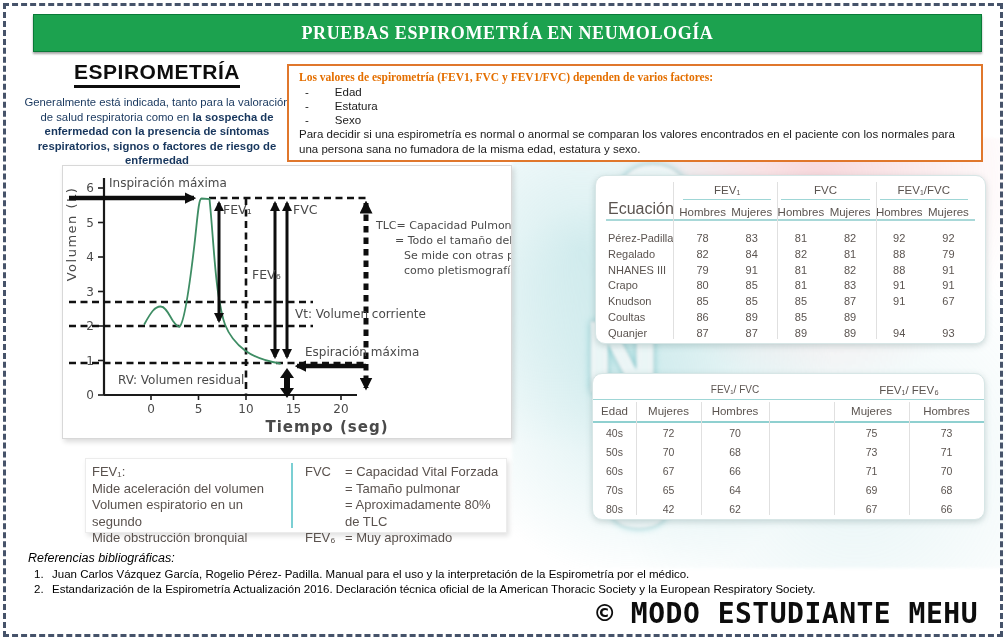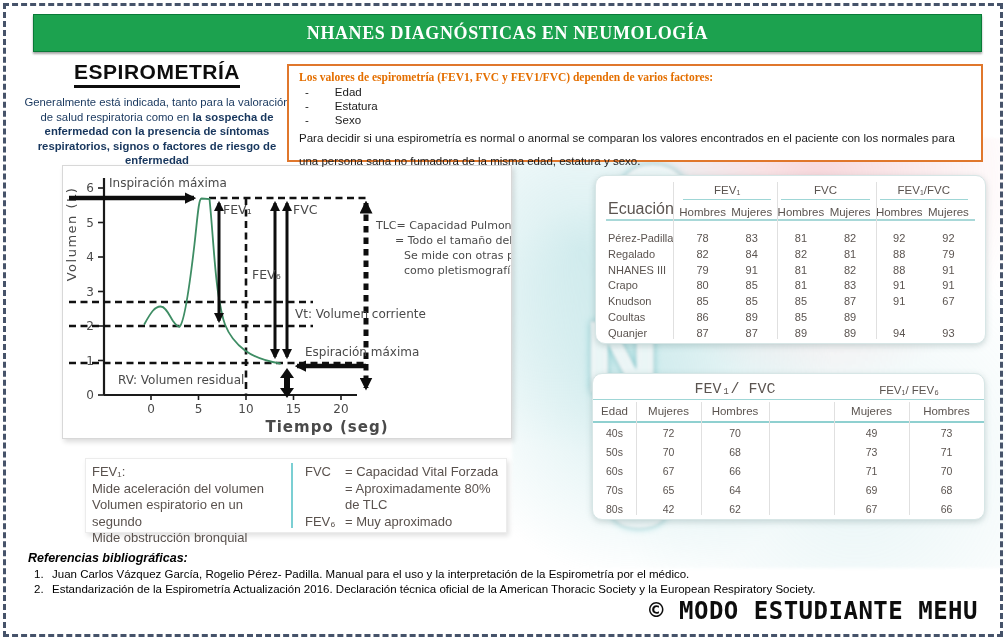--- a/index.html
+++ b/index.html
@@ -33,21 +33,21 @@
     border-bottom:3px solid #0d0d0d; padding-bottom:1px; margin-bottom:7px; }
   .intro p { font-size:11.3px; line-height:14.5px; color:#17365d; font-weight:500; }
   .intro p b { font-weight:800; }
 
   
   .factors { position:absolute; left:287px; top:64px; width:696px; height:98px; border:2px solid #e0772c;
     background:#fff; padding:4px 10px; z-index:2; }
   .factors .f-title { color:#e46f00; font-weight:bold; font-size:11.5px; line-height:15px;font-family:Liberation Serif, serif; }
   .factors .f-item { font-size:11.5px; line-height:14px; color:#1a1a1a; padding-left:6px; }
   .factors .f-item::before { content:"-"; margin-right:26px; }
-  .factors .f-note { font-size:11.5px; line-height:23px; color:#1a1a1a; }
+  .factors .f-note { font-size:11.5px; line-height:15px; color:#1a1a1a; }
 
   
   .chart-card { left:62px; top:165px; width:450px; height:274px; border:1px solid #d8d8d8;
     box-shadow:2px 3px 5px rgba(0,0,0,.14); }
   .ct { font-family:"DejaVu Sans","Liberation Sans",sans-serif; fill:#4a4a4a; }
 
   
   .tbl { border-radius:10px; border:1px solid #d7e6e6; box-shadow:0 2px 6px rgba(80,115,115,.28);
     color:#5b5450; font-size:11px; }
   .table1 { left:595px; top:175px; width:391px; height:169px; padding:8px 12px 0; }
@@ -61,60 +61,60 @@
   .t1-rule { border-bottom:2.5px solid #a8d8d8; margin:0 -2px; }
   .t1-body { margin-top:11px; }
   .t1-row { height:15.8px; }
   .t1-row div { text-align:center; }
   .t1-row .rname { text-align:left; white-space:nowrap; }
   .vsep { position:absolute; width:1px; background:#e0e0e0; }
 
   .table2 { left:592px; top:373px; width:393px; height:147px; }
   .t2-grid { display:grid; grid-template-columns:43px 65px 68px 65px 75px 1fr; }
   .t2-group { height:26px; align-items:center; border-bottom:1.5px solid #9fd6d6; }
-  .t2-group .g1 { grid-column:2/5; text-align:center; font-size:15px; padding-top:6px;font-family:Liberation Mono, monospace; }
+  .t2-group .g1 { grid-column:2/5; text-align:center; font-size:10px; padding-top:6px; }
   .t2-group .g2 { grid-column:5/7; text-align:center; font-size:11.5px; padding-top:6px; }
   .t2-sub { height:23px; align-items:center; border-bottom:2px solid #8fd0d0; }
   .t2-sub div { text-align:center; font-size:11.5px; }
   .t2-row { height:19.2px; align-items:center; }
   .t2-row div { text-align:center; font-size:10.5px; }
 
   
   .defs { left:85px; top:458px; width:422px; height:75px; border:1px solid #ececec;
     box-shadow:2px 3px 5px rgba(0,0,0,.12); display:flex; color:#5a524e; font-size:13px; }
   .defs .dleft { width:205px; padding:5px 0 0 6px; line-height:16.5px; }
   .defs .divider { width:2px; background:#7bcfd3; margin:4px 0; }
   .defs .dright { flex:1; padding:5px 0 0 12px; line-height:16.5px; }
   .defs .drow { display:flex; }
   .defs .dlabel { width:40px; flex:none; }
 
   
   .refs { position:absolute; left:28px; top:551px; width:950px; z-index:2; color:#000; }
-  .refs .r-title { font-weight:bold; font-style:italic; font-size:12.5px; margin-bottom:2px; }
+  .refs .r-title { font-weight:normal; font-style:italic; font-size:12.5px; margin-bottom:2px; }
   .refs ol { list-style:none; counter-reset:ref; }
   .refs li { counter-increment:ref; font-size:11.5px; line-height:15px; padding-left:24px; position:relative; }
   .refs li::before { content:counter(ref) "."; position:absolute; left:6px; }
 
   .credit { position:absolute; right:28px; top:597px; z-index:2; font-family:"DejaVu Sans Mono","Liberation Mono",monospace;
-    font-weight:bold; font-size:24px; letter-spacing:.5px; color:#0d0d0d; }
+    font-weight:bold; font-size:28px; letter-spacing:.5px; color:#0d0d0d; }
 </style>
 </head>
 <body>
 
 <div class="sheet">
   <div class="page-border"></div>
 
   <div class="watermark">
     <span class="wm-letter" style="left:100px; top:10px;">O</span>
     <span class="wm-letter" style="left:70px;  top:165px;">N</span>
     <span class="wm-letter" style="left:88px;  top:300px;">U</span>
   </div>
 
   <header class="banner">
-    <span>NHANES DIAGNÓSTICAS EN NEUMOLOGÍA</span>
+    <span>PRUEBAS ESPIROMETRÍA EN NEUMOLOGÍA</span>
   </header>
 
   <section class="intro">
     <h1>ESPIROMETRÍA</h1>
     <p><span>Generalmente está indicada, tanto para la valoración de salud respiratoria como en </span><b>la sospecha de enfermedad con la presencia de síntomas respiratorios, signos o factores de riesgo de enfermedad</b></p>
   </section>
 
   <section class="factors">
     <div class="f-title">Los valores de espirometría (FEV1, FVC y FEV1/FVC) dependen de varios factores:</div>
     <div class="f-item"><span>Edad</span></div>
@@ -311,21 +311,21 @@
       <div>Hombres</div>
       <div></div>
       <div>Mujeres</div>
       <div>Hombres</div>
     </div>
     <div class="t2-grid t2-row">
       <div>40s</div>
       <div>72</div>
       <div>70</div>
       <div></div>
-      <div>49</div>
+      <div>75</div>
       <div>73</div>
     </div>
     <div class="t2-grid t2-row">
       <div>50s</div>
       <div>70</div>
       <div>68</div>
       <div></div>
       <div>73</div>
       <div>71</div>
     </div>
@@ -366,20 +366,24 @@
       <div>Mide aceleración del volumen</div>
       <div>Volumen espiratorio en un segundo</div>
       <div>Mide obstrucción bronquial</div>
     </div>
     <div class="divider"></div>
     <div class="dright">
       <div class="drow">
         <span class="dlabel">FVC</span>
         <span>= Capacidad Vital Forzada</span>
       </div>
+      <div class="drow">
+          <span class="dlabel"></span>
+          <span>= Tamaño pulmonar</span>
+        </div>
       <div class="drow">
           <span class="dlabel"></span>
           <span>= Aproximadamente 80% de TLC</span>
         </div>
       <div class="drow">
         <span class="dlabel">FEV₆</span>
         <span>= Muy aproximado</span>
       </div>
     </div>
   </section>

